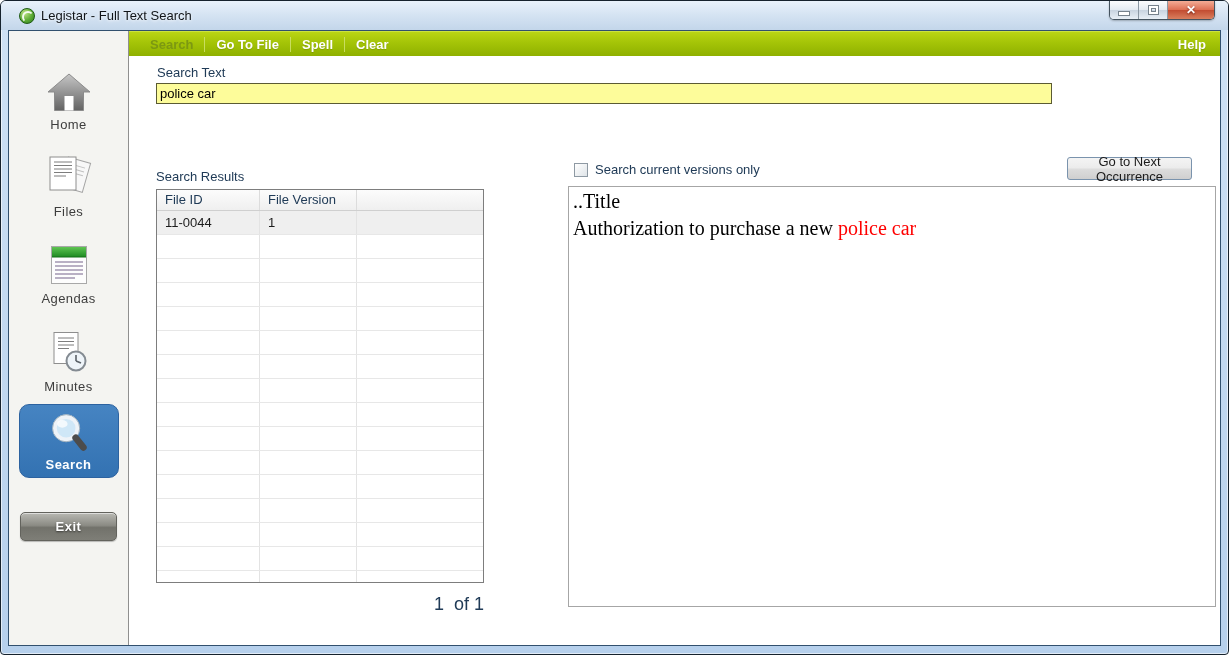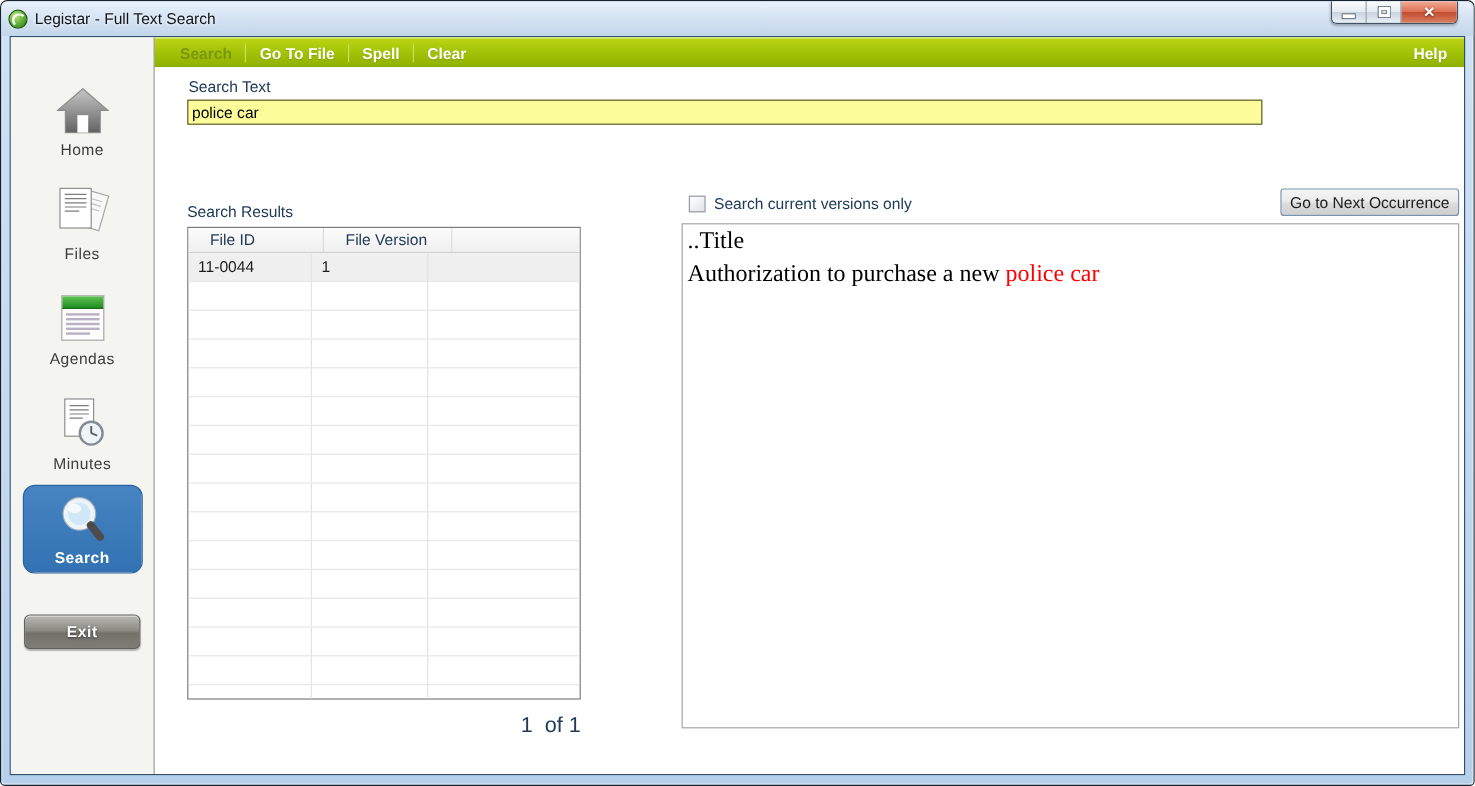--- a/index.html
+++ b/index.html
@@ -9,21 +9,21 @@
   .window{
     position:relative; width:1229px; height:655px;
     background:linear-gradient(#cfe2f5,#b6d0ec);
     border:1px solid #16222d;
     border-radius:6px 6px 4px 4px;
     overflow:hidden;
     box-shadow:inset 0 0 0 1px rgba(255,255,255,.6);
   }
   .titlebar{
     height:29px; display:flex; align-items:center;
-    padding-left:6px;
+    padding-left:18px;
     background:linear-gradient(#e9f2fb, #d6e4f3 45%, #c3d6ea);
     font-size:13px; color:#101418;
     text-shadow:0 1px 3px rgba(255,255,255,.9);
   }
   .app-icon{ width:16px; height:16px; border-radius:50%;
     background:radial-gradient(circle at 35% 30%, #bfe387, #5cab34 55%, #2c7b1c);
     border:1px solid #1d5a12; margin-right:6px; position:relative; flex:0 0 auto;}
   .app-icon::after{ content:""; position:absolute; left:2px; top:2px; width:8px; height:8px;
     border:2px solid rgba(255,255,255,.9); border-radius:50%; border-right-color:transparent; border-bottom-color:transparent;}
 
@@ -82,28 +82,28 @@
   .search-input{ position:absolute; left:27px; top:27px; width:896px; height:21px;
     background:#fdfc9a; border:1px solid #5b5b33; font-size:13px; color:#000;
     padding:0 3px; font-family:"Liberation Sans", sans-serif; outline:none;}
 
   .btn{ position:absolute; height:22px;
     background:linear-gradient(#f4f4f4,#ececec 45%,#dcdcdc 55%,#cfcfcf);
     border:1px solid #7a93ad; border-radius:3px; font-size:13px; color:#1b1b1b;
     display:flex; align-items:center; justify-content:center; cursor:pointer;
     font-family:"Liberation Sans", sans-serif;}
   .btn-advanced{ left:929px; top:28px; width:152px;}
-  .btn-next{ left:938px; top:101px; width:149px; height:23px;text-align:center;}
+  .btn-next{ left:938px; top:101px; width:125px; height:23px;text-align:center;}
 
   
   .results-table{ position:absolute; left:27px; top:133px; width:328px; height:394px;
     border:1px solid #7d7d7d; background:#fff; overflow:hidden;}
   .thead{ display:flex; height:21px; background:linear-gradient(#fcfcfc,#efefef);
     border-bottom:1px solid #cfcfcf; color:#203b57;}
-  .thcell{ padding:2px 8px; font-size:13px; cursor:pointer;margin-left:10px;}
+  .thcell{ padding:2px 8px; font-size:13px; cursor:pointer;}
   .trow{ display:flex; height:24px; border-bottom:1px solid #e7e7e7; cursor:pointer;}
   .trow.selected{ background:#efefef;}
   .tcell{ padding:4px 8px; font-size:13px; color:#1c1c1c; overflow:hidden; white-space:nowrap;}
   .c1{ width:103px; flex:0 0 auto; border-right:1px solid #e3e3e3;}
   .c2{ width:97px; flex:0 0 auto; border-right:1px solid #e3e3e3;}
   .c3{ flex:1;}
   .thead .c1,.thead .c2{ border-right:1px solid #dcdcdc;}
 
   .pager{ position:absolute; left:27px; top:538px; width:328px; text-align:right;
     color:#203b57; font-size:18px; white-space:pre;}

